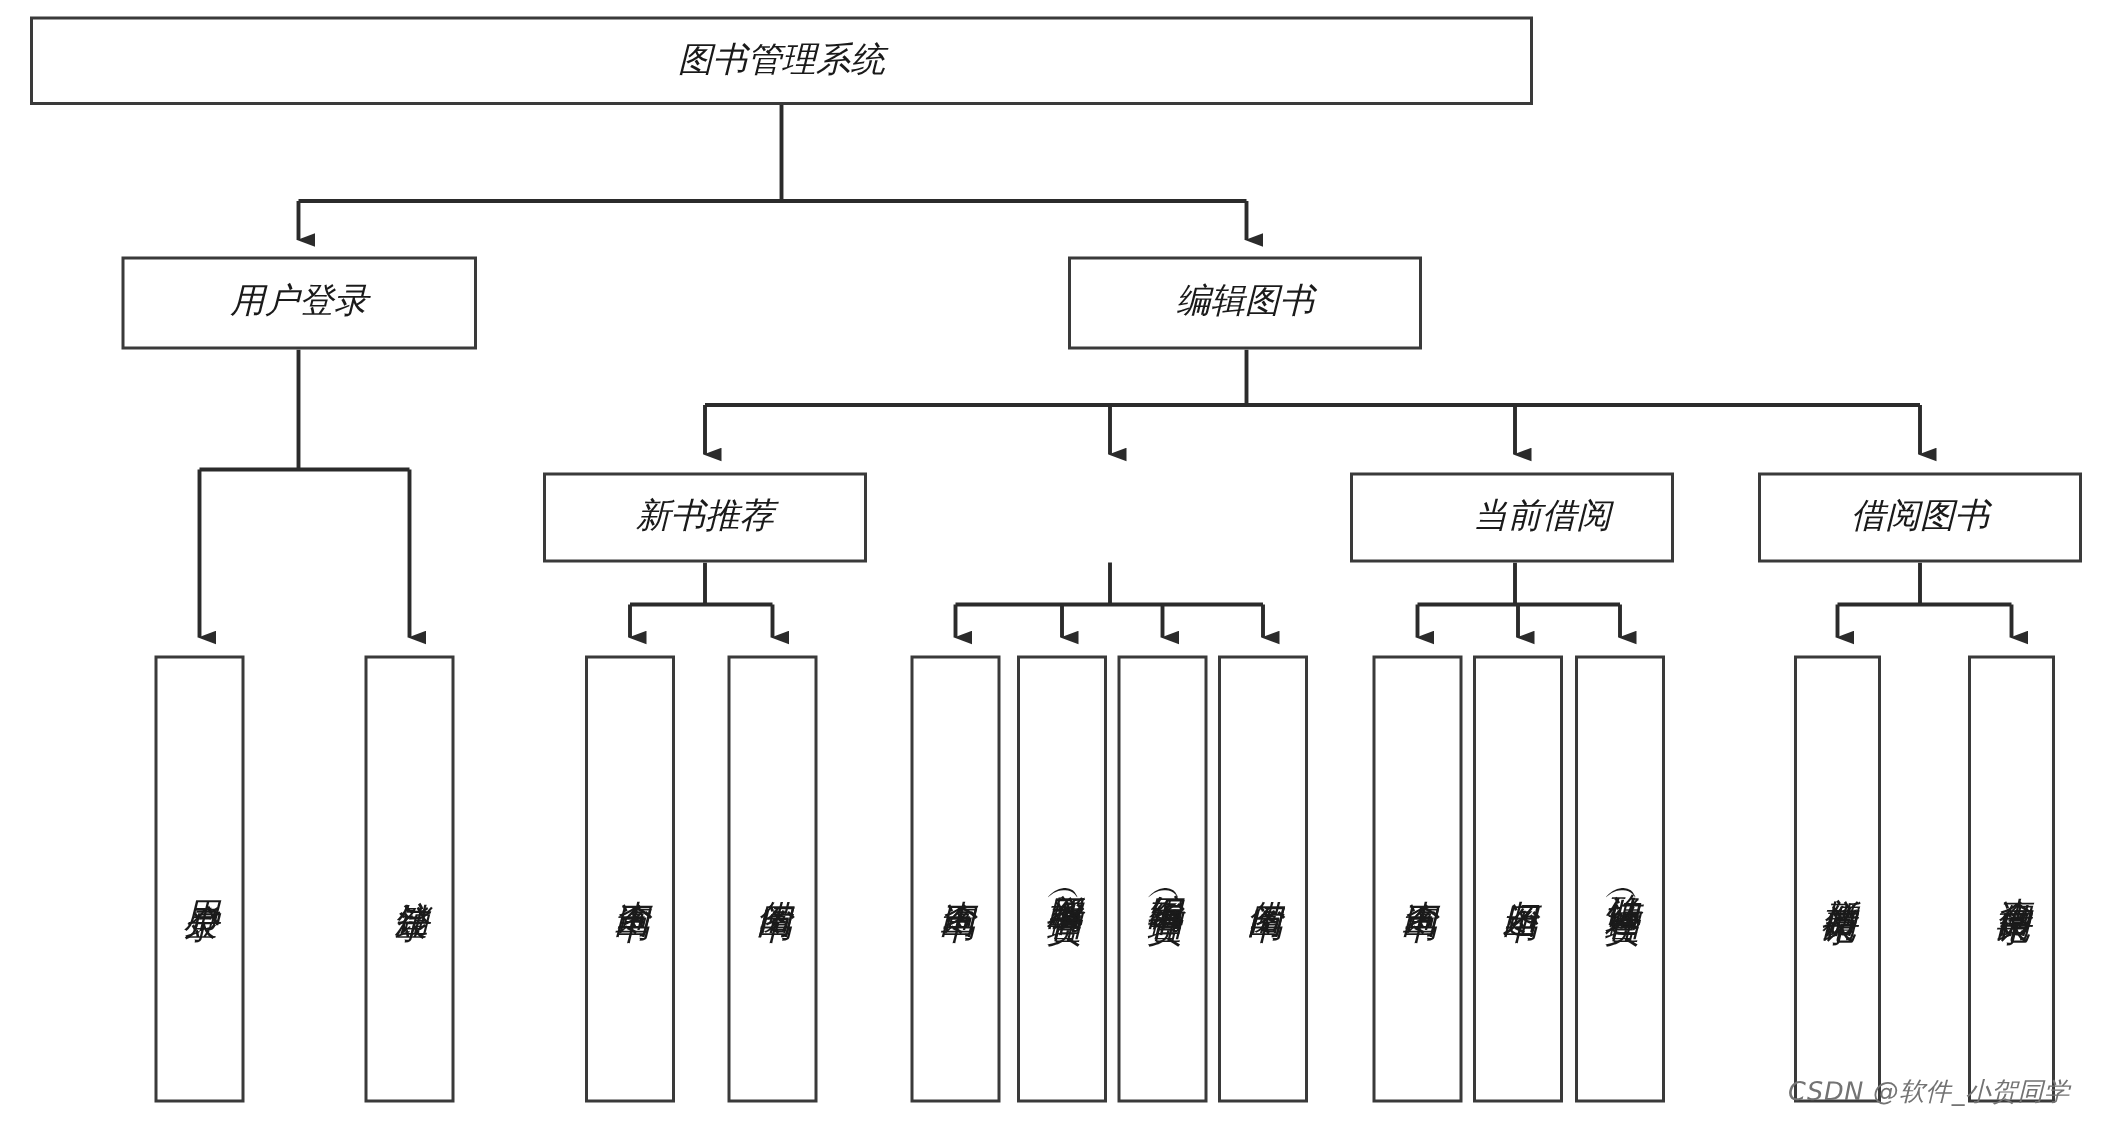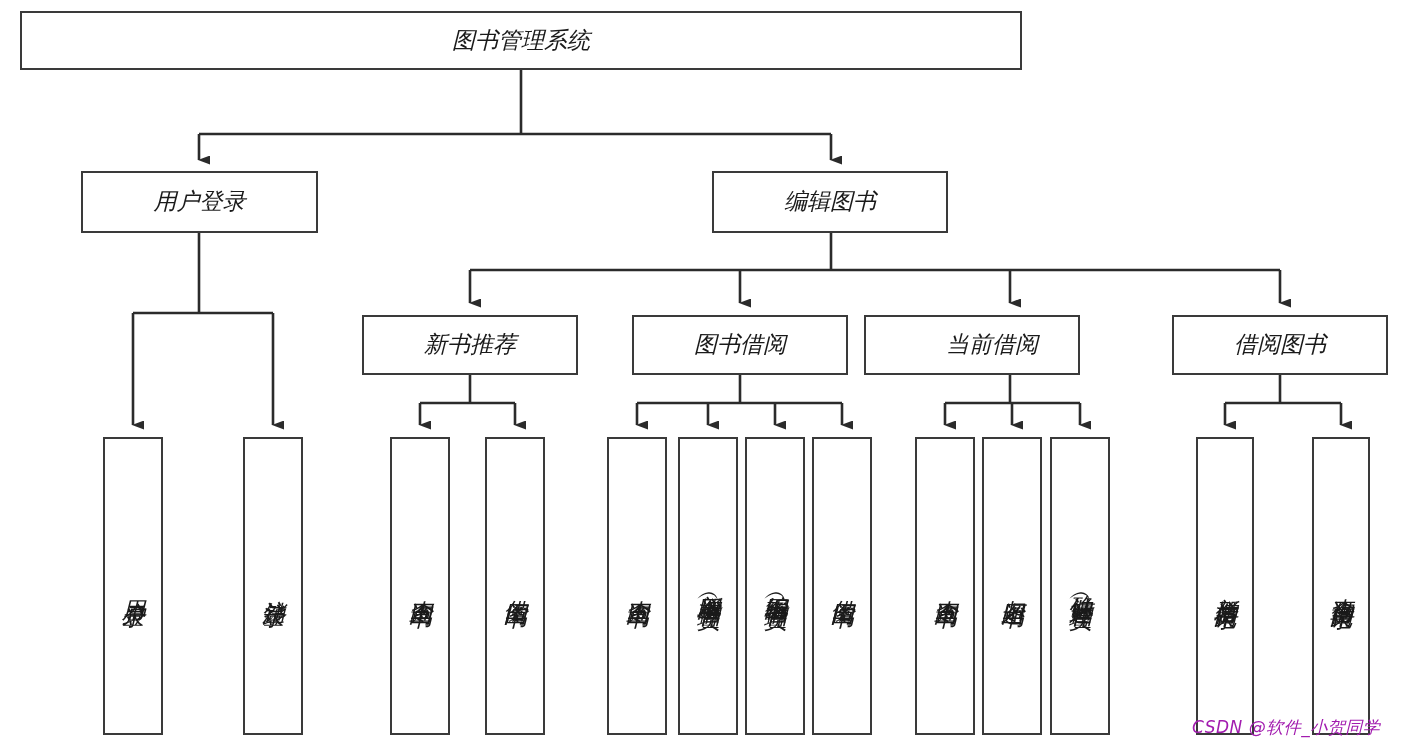--- a/index.html
+++ b/index.html
@@ -58,21 +58,21 @@
     letter-spacing: 2px;
     line-height: 1.1;
     max-height: 290px;
   }
   .level-1 .node-label { font-size: 24px; }
   .watermark {
     position: absolute;
     left: 1192px;
     top: 716px;
     font-size: 17px;
-    color: #a21caf;
+    color: #737373;
     letter-spacing: 0.5px;
     white-space: nowrap;
     z-index: 5;
     font-family: "DejaVu Sans", "Liberation Sans", sans-serif;
   }
 </style>
 </head>
 <body>
 
 <div id="diagram-root">
@@ -134,24 +134,21 @@
   <div class="node horizontal" style="left:81px; top:171px; width:237px; height:62px;">
     <span class="node-label">用户登录</span>
   </div>
   <div class="node horizontal" style="left:712px; top:171px; width:236px; height:62px;">
     <span class="node-label">编辑图书</span>
   </div>
 
   <div class="node horizontal" style="left:362px; top:315px; width:216px; height:60px;">
     <span class="node-label">新书推荐</span>
   </div>
-  <div class="node horizontal" style="left:632px; top:315px; width:216px; height:60px;">
-    <span class="node-label">图书借阅</span>
-  </div>
-  <div class="node horizontal" style="left:864px; top:315px; width:216px; height:60px;padding-left:40px;">
+  <div class="node horizontal" style="left:900px; top:315px; width:216px; height:60px;padding-left:40px;">
     <span class="node-label">当前借阅</span>
   </div>
   <div class="node horizontal" style="left:1172px; top:315px; width:216px; height:60px;">
     <span class="node-label">借阅图书</span>
   </div>
 
   <div class="node vertical" style="left:103px; top:437px; width:60px; height:298px;">
     <span class="node-label">用户登录</span>
   </div>
   <div class="node vertical" style="left:243px; top:437px; width:60px; height:298px;">

